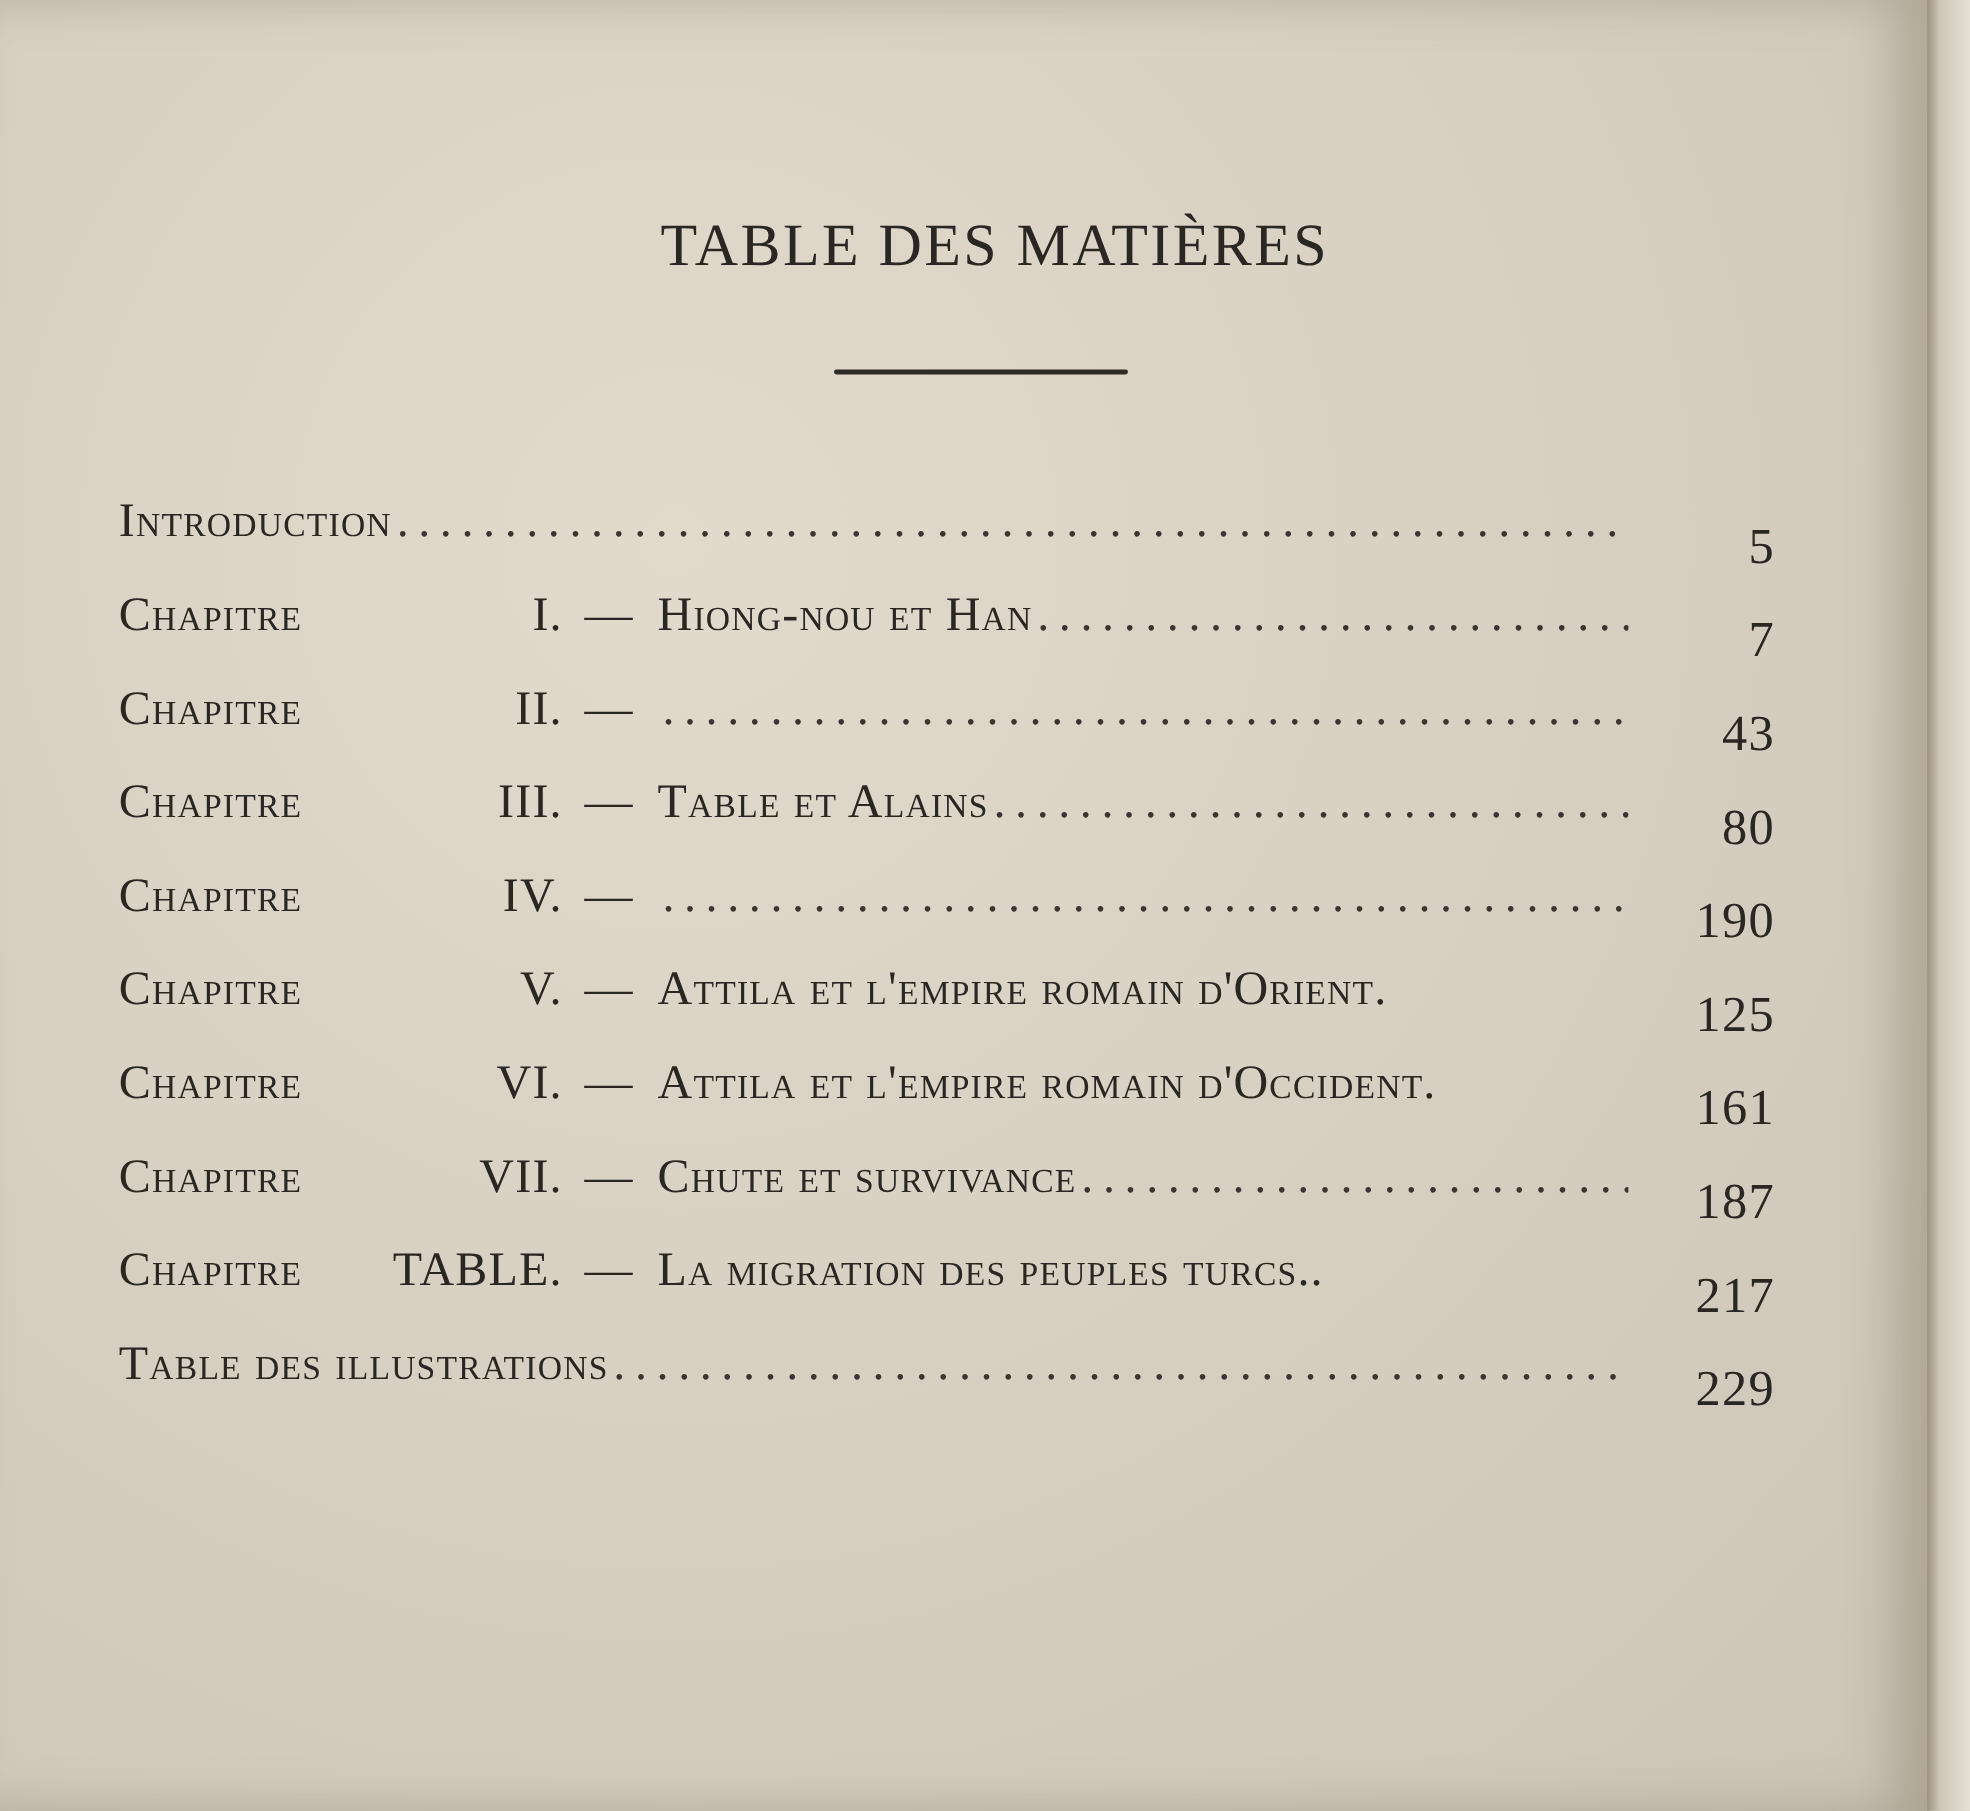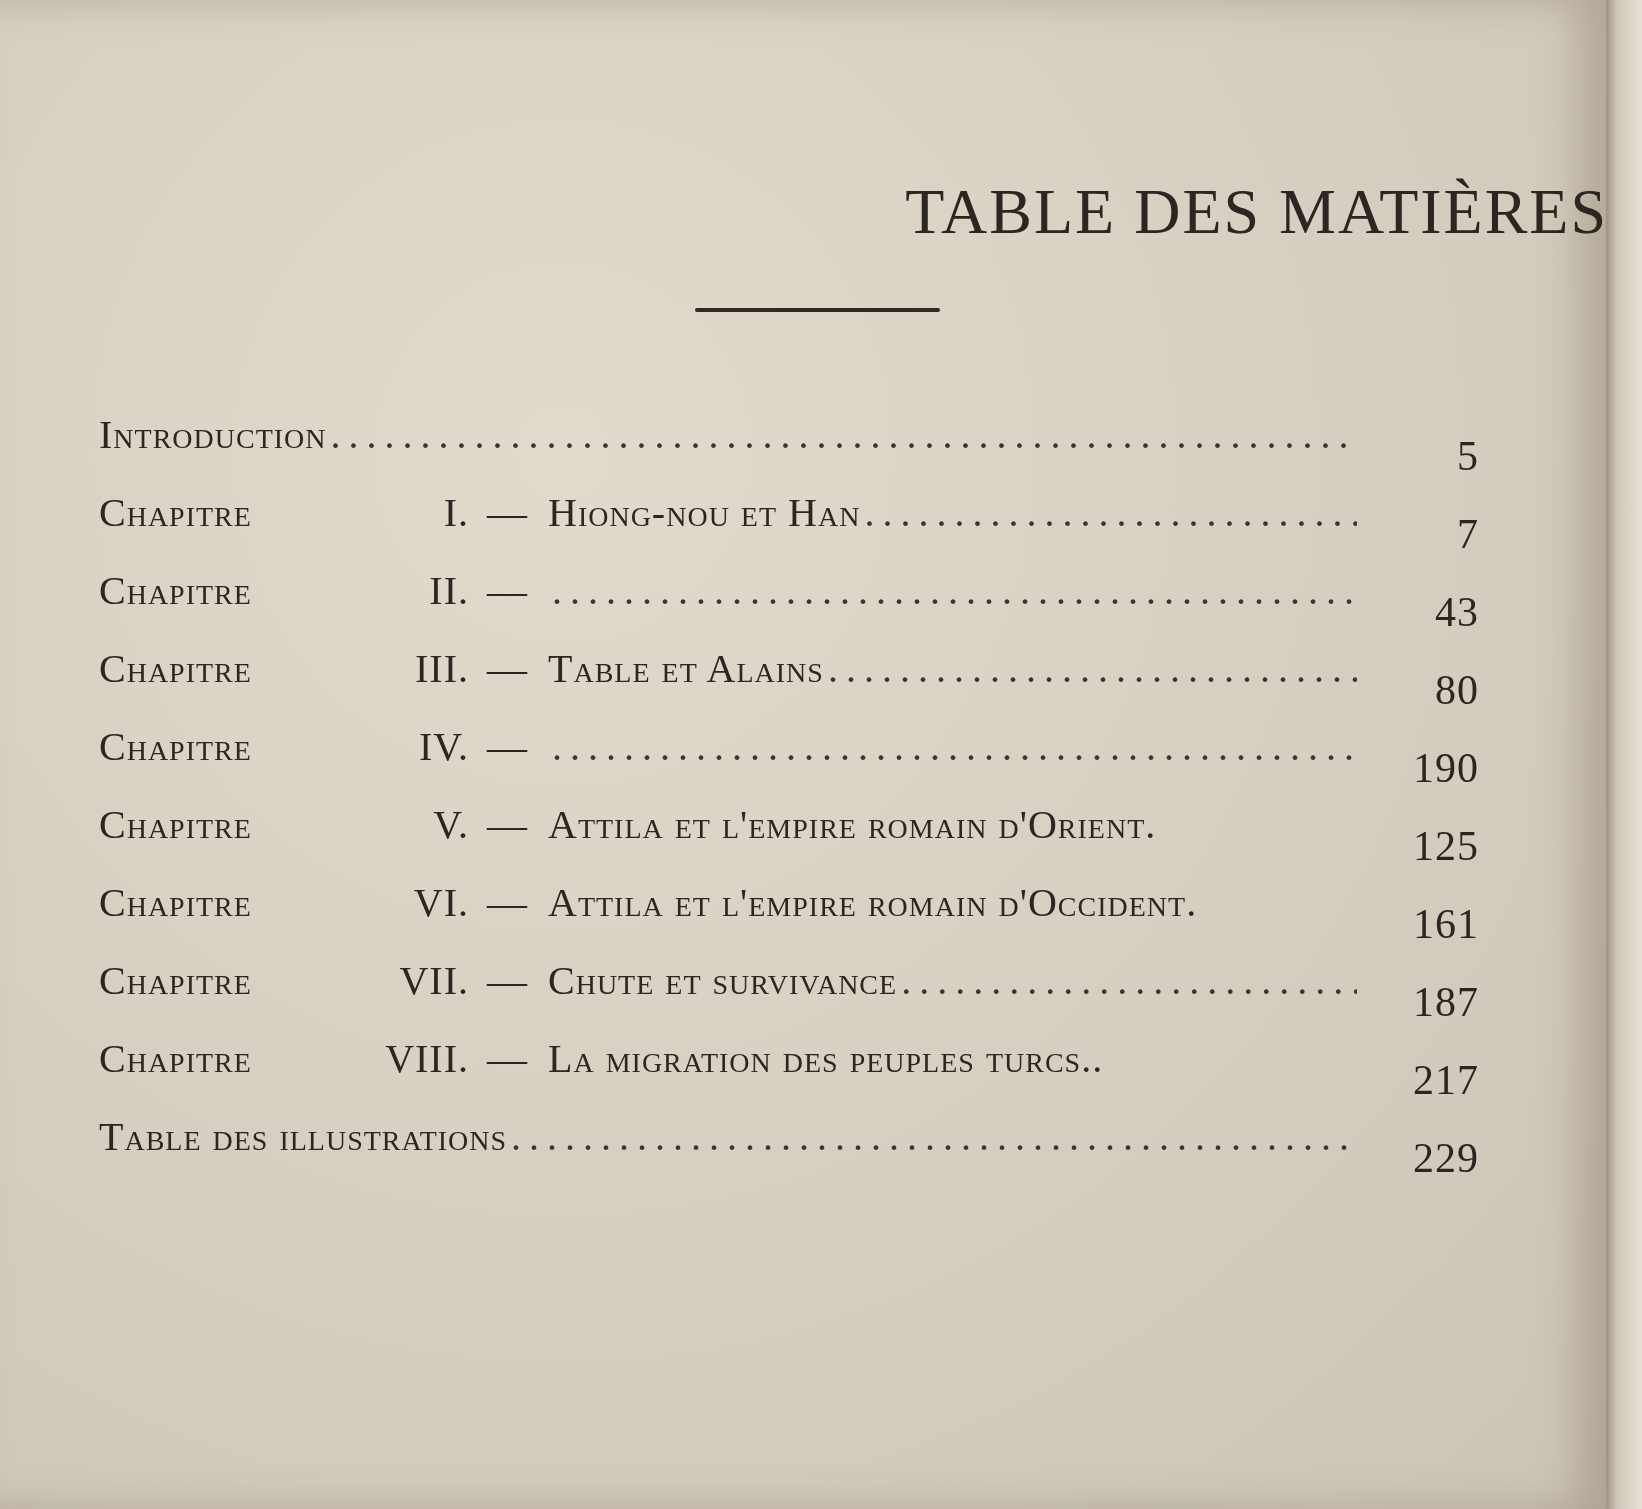--- a/index.html
+++ b/index.html
@@ -15,21 +15,21 @@
     background:
       radial-gradient(ellipse at 35% 30%, #e1dacd 0%, #d8d1c3 45%, #ccc4b6 100%);
     box-shadow: inset -30px 0 40px rgba(120,105,85,0.35);
   }
   .page-edge {
     position: absolute; left: 1606px; top: 0; width: 36px; height: 1509px;
     background: linear-gradient(90deg, #9e9280 0%, #cfc7b9 30%, #e6e0d5 100%);
   }
   .title {
     position: absolute; left: 0; width: 1608px; top: 175px;
-    text-align: right; font-size: 64px; letter-spacing: 2px;
+    text-align: center; font-size: 50px; letter-spacing: 2px;
     padding-left: 50px; box-sizing: border-box;
   }
   .rule {
     position: absolute; left: 695px; top: 308px; width: 245px; height: 4px;
     background: #2e2a25; border-radius: 2px;
   }
   .toc { position: absolute; left: 99px; top: 410px; width: 1380px; }
   .row {
     position: relative; height: 78px;
     display: flex; align-items: baseline;
@@ -120,21 +120,21 @@
       <span class="label">Chapitre</span>
       <span class="num">VII.</span>
       <span class="dash">—</span>
       <span class="text">Chute et survivance</span>
       <span class="leader">....................................................................................................</span>
       <span class="page-no">187</span>
     </div>
 
     <div class="row">
       <span class="label">Chapitre</span>
-      <span class="num">VIII.</span>
+      <span class="num">TABLE.</span>
       <span class="dash">—</span>
       <span class="text">La migration des peuples turcs..</span>
       <span class="leader"></span>
       <span class="page-no">217</span>
     </div>
 
     <div class="row end">
       <span class="text">Table des illustrations</span>
       <span class="leader">....................................................................................................</span>
       <span class="page-no">229</span>

